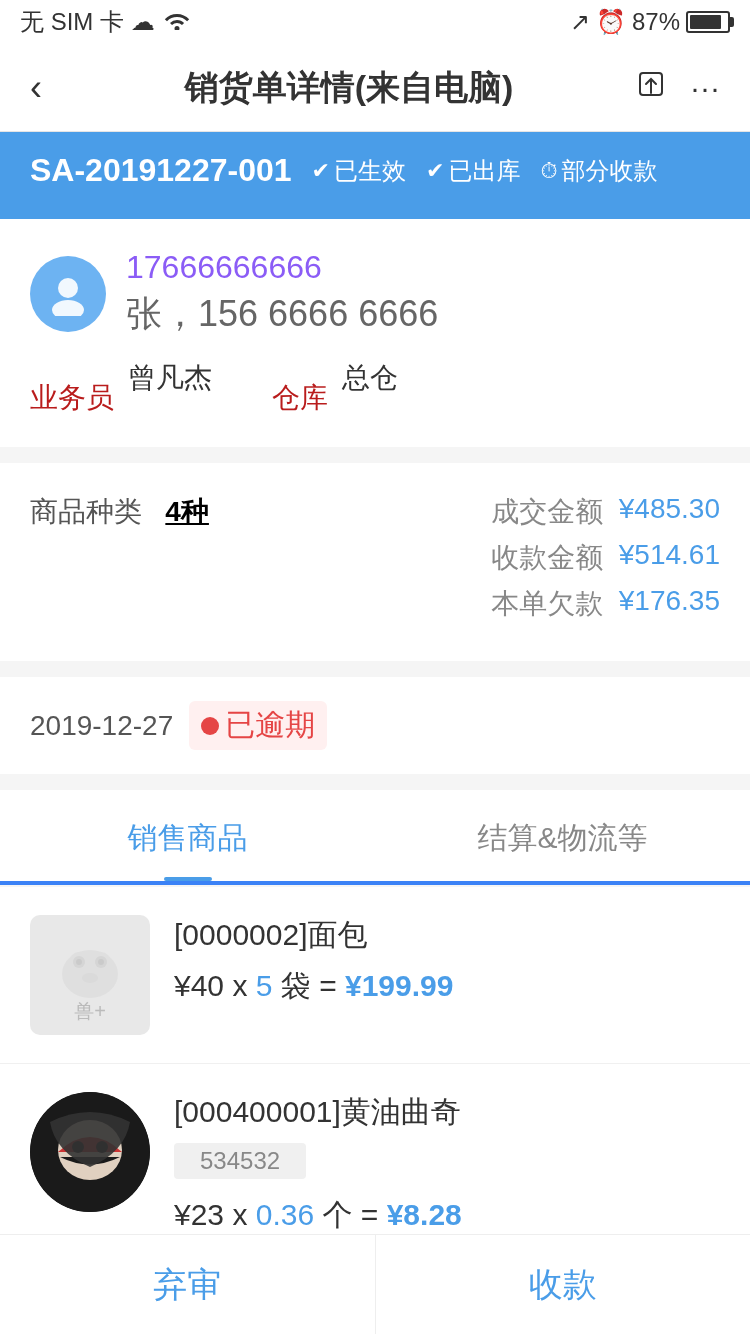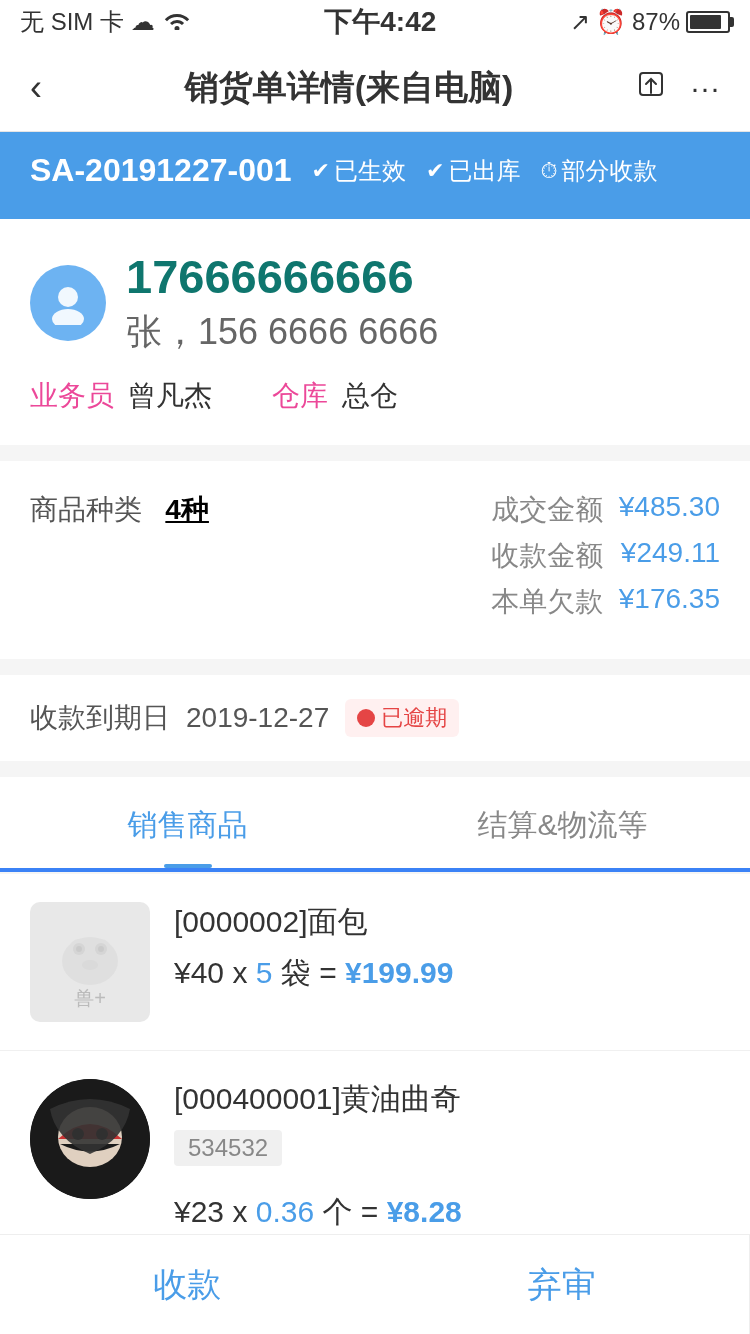--- a/index.html
+++ b/index.html
@@ -102,38 +102,38 @@
       border-radius: 50%;
       background: #6db3f2;
       display: flex;
       align-items: center;
       justify-content: center;
       font-size: 40px;
       color: #fff;
       flex-shrink: 0;
     }
     .customer-name {
-      font-size: 47px;
-      font-weight: 700;
-      color: #0f766e;
+      font-size: 32px;
+      font-weight: 400;
+      color: #8b5cf6;
     }
     .customer-sub {
       font-size: 36px;
       color: #666;
       margin-top: 4px;
     }
     .customer-meta {
       display: flex;
       gap: 60px;
       font-size: 28px;
       color: #555;
       padding-top: 4px;
     }
     .meta-item { display: flex; gap: 14px; }
-    .meta-label { color: #ec4899; }
+    .meta-label { color: #b91c1c; margin-top: 20px; }
     .meta-value { color: #333; }
     
     .summary-section {
       background: #fff;
       padding: 30px;
       margin-bottom: 16px;
     }
     .summary-row {
       display: flex;
       justify-content: space-between;
@@ -159,21 +159,21 @@
       align-items: center;
       gap: 16px;
       font-size: 28px;
       color: #555;
     }
     .overdue-badge {
       background: #fff0f0;
       color: #e54545;
       border-radius: 6px;
       padding: 4px 12px;
-      font-size: 22px;
+      font-size: 30px;
       display: flex;
       align-items: center;
       gap: 6px;
     }
     .overdue-dot {
       width: 18px;
       height: 18px;
       background: #e54545;
       border-radius: 50%;
       display: inline-block;
@@ -243,23 +243,23 @@
     .product-name {
       font-size: 30px;
       color: #333;
       margin-bottom: 10px;
     }
     .product-sku-badge {
       display: inline-block;
       background: #f0f0f0;
       color: #888;
       font-size: 24px;
-      padding: 4px 14px;
+      padding: 4px 26px;
       border-radius: 4px;
-      margin-bottom: 26px;
+      margin-bottom: 16px;
     }
     .product-price-row {
       font-size: 30px;
       color: #333;
     }
     .price-qty { color: #4a9de8; }
     .price-total { color: #4a9de8; font-weight: 600; }
     
     .bottom-bar {
       position: fixed;
@@ -321,21 +321,20 @@
 
 <div class="status-bar">
   <div class="status-left">
     <span>无 SIM 卡 ☁</span>
     <span>
       <svg width="28" height="20" viewBox="0 0 28 20">
           <path d="M14 16a2.5 2.5 0 1 1 0 5 2.5 2.5 0 0 1 0-5zm0-6c2.8 0 5.3 1.2 7.1 3l-2.1 2.1A7.5 7.5 0 0 0 14 13a7.5 7.5 0 0 0-5 1.9L7 12.9A10.5 10.5 0 0 1 14 10zm0-6c4.8 0 9.1 2 12.2 5.2l-2.1 2.1A14 14 0 0 0 14 7a14 14 0 0 0-10 4.2L1.8 9.2A17 17 0 0 1 14 4z" fill="#333"></path>
         </svg>
     </span>
   </div>
-  <div class="status-center">下午4:42</div>
   <div class="status-right">
     <span>↗</span>
     <span>⏰</span>
     <span>87%</span>
     <div class="battery-body">
       <div class="battery-fill"></div>
     </div>
   </div>
 </div>
 
@@ -405,33 +404,32 @@
     </div>
     <div class="summary-right">
       <div class="summary-amount-row">
         <span class="amount-label">成交金额</span>
         &nbsp;&nbsp;
         <span class="amount-value">¥485.30</span>
       </div>
       <div class="summary-amount-row">
         <span class="amount-label">收款金额</span>
         &nbsp;&nbsp;
-        <span class="amount-value">¥249.11</span>
+        <span class="amount-value">¥514.61</span>
       </div>
       <div class="summary-amount-row">
         <span class="amount-label">本单欠款</span>
         &nbsp;&nbsp;
         <span class="amount-value">¥176.35</span>
       </div>
     </div>
   </div>
 </div>
 
 <div class="due-date-section">
-  <span>收款到期日</span>
   <span>2019-12-27</span>
   <span class="overdue-badge">
     <span class="overdue-dot"></span>
     <span>已逾期</span>
   </span>
 </div>
 
 <div class="tabs-section">
   <div class="tabs-row">
     <div class="tab-item active">
@@ -502,15 +500,15 @@
         <span> = </span>
         <span class="price-total">¥8.28</span>
       </div>
     </div>
   </div>
 </div>
 
 <div style="height:120px;"></div>
 
 <div class="bottom-bar">
+  <div class="bottom-btn cancel">弃审</div>
   <div class="bottom-btn confirm">收款</div>
-  <div class="bottom-btn cancel">弃审</div>
 </div>
 
 </body></html>

